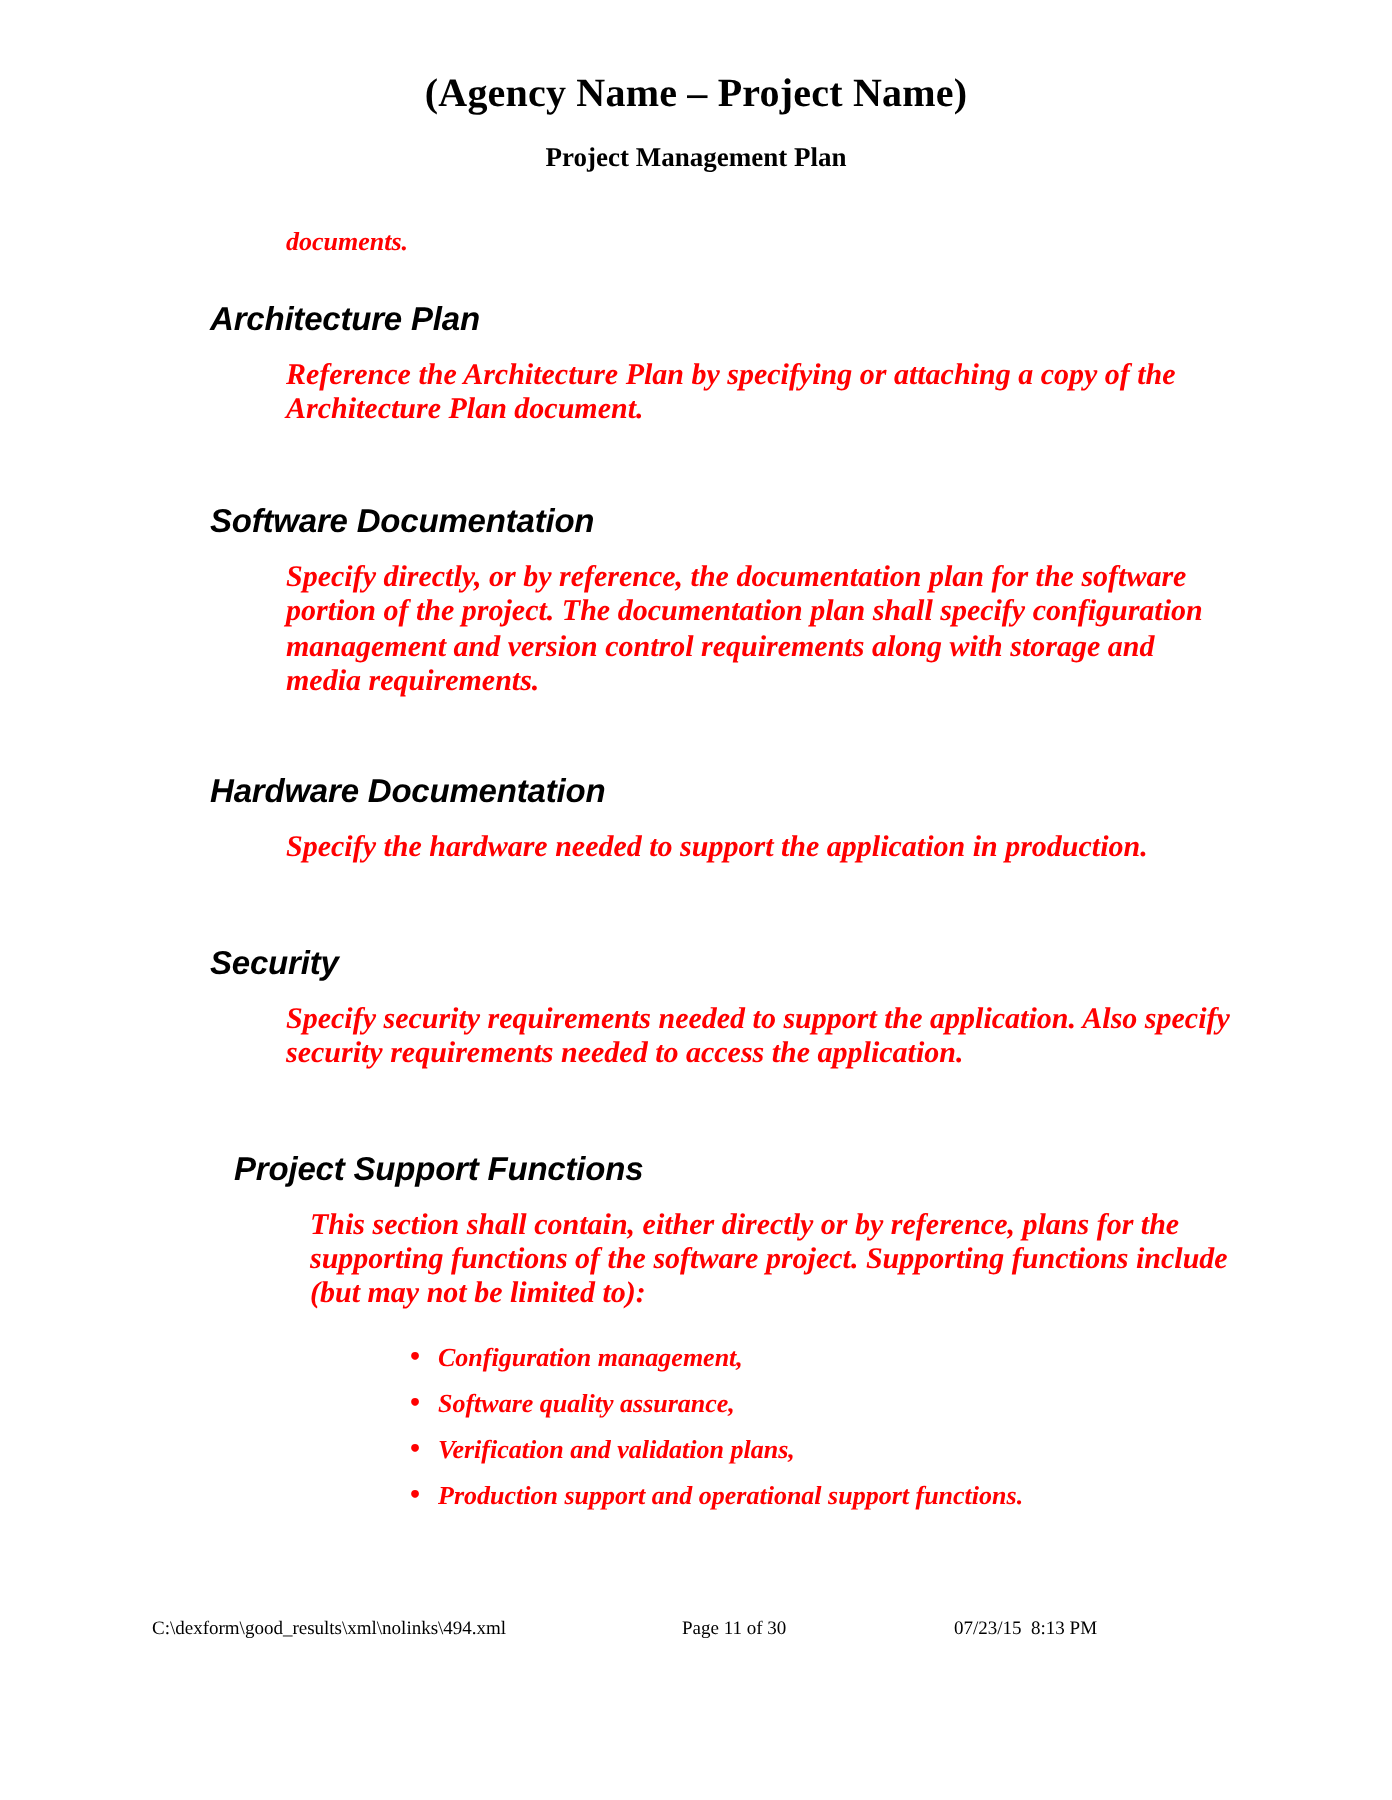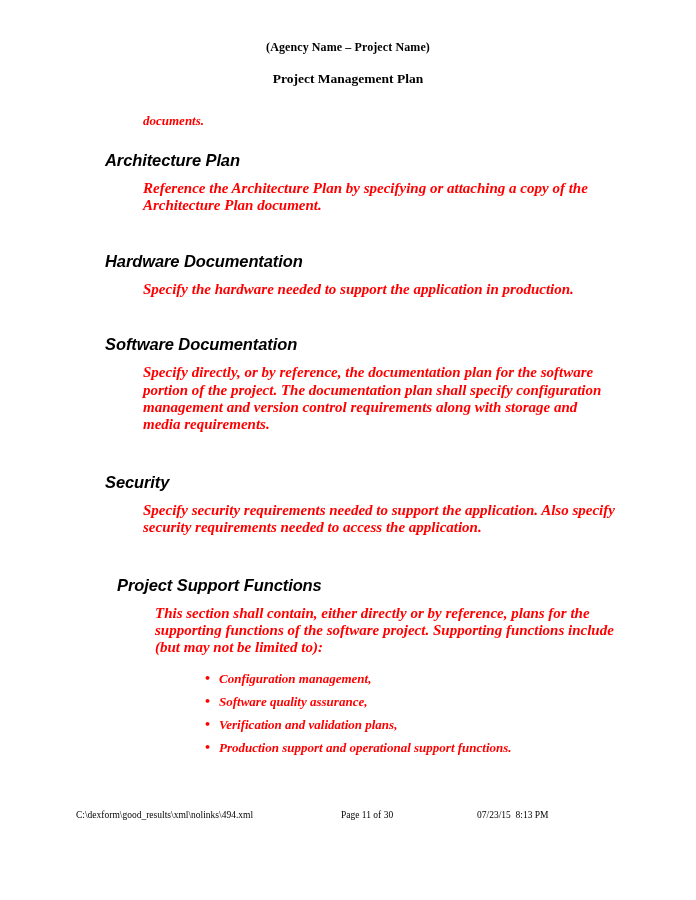--- a/index.html
+++ b/index.html
@@ -20,21 +20,21 @@
   
   .doc-header {
     position: absolute;
     left: 0;
     top: 38px;
     width: 696px;
     text-align: center;
   }
   .doc-header .hdr-line-1 {
     font-family: "Liberation Serif", "DejaVu Serif", serif;
-    font-size: 12px;
+    font-size: 20px;
     font-weight: bold;
     color: #000000;
     letter-spacing: 0.1px;
     line-height: 18px;
   }
   .doc-header .hdr-line-2 {
     font-family: "Liberation Serif", "DejaVu Serif", serif;
     font-size: 13.5px;
     font-weight: bold;
     color: #000000;
@@ -181,28 +181,28 @@
 
   <div class="content">
 
     <p class="orphan-line">documents.</p>
 
     <div class="section sec-architecture">
       <h2 class="section-heading">Architecture Plan</h2>
       <p class="section-body">Reference the Architecture Plan by specifying or attaching a copy of the Architecture Plan document.</p>
     </div>
 
+    <div class="section sec-software">
+      <h2 class="section-heading">Software Documentation</h2>
+      <p class="section-body">Specify directly, or by reference, the documentation plan for the software portion of the project. The documentation plan shall specify configuration management and version control requirements along with storage and media requirements.</p>
+    </div>
+
     <div class="section sec-hardware">
       <h2 class="section-heading">Hardware Documentation</h2>
       <p class="section-body">Specify the hardware needed to support the application in production.</p>
-    </div>
-
-    <div class="section sec-software">
-      <h2 class="section-heading">Software Documentation</h2>
-      <p class="section-body">Specify directly, or by reference, the documentation plan for the software portion of the project. The documentation plan shall specify configuration management and version control requirements along with storage and media requirements.</p>
     </div>
 
     <div class="section sec-security">
       <h2 class="section-heading">Security</h2>
       <p class="section-body">Specify security requirements needed to support the application. Also specify security requirements needed to access the application.</p>
     </div>
 
     <div class="section sec-support">
       <h2 class="section-heading">Project Support Functions</h2>
       <p class="section-body">This section shall contain, either directly or by reference, plans for the supporting functions of the software project. Supporting functions include (but may not be limited to):</p>

